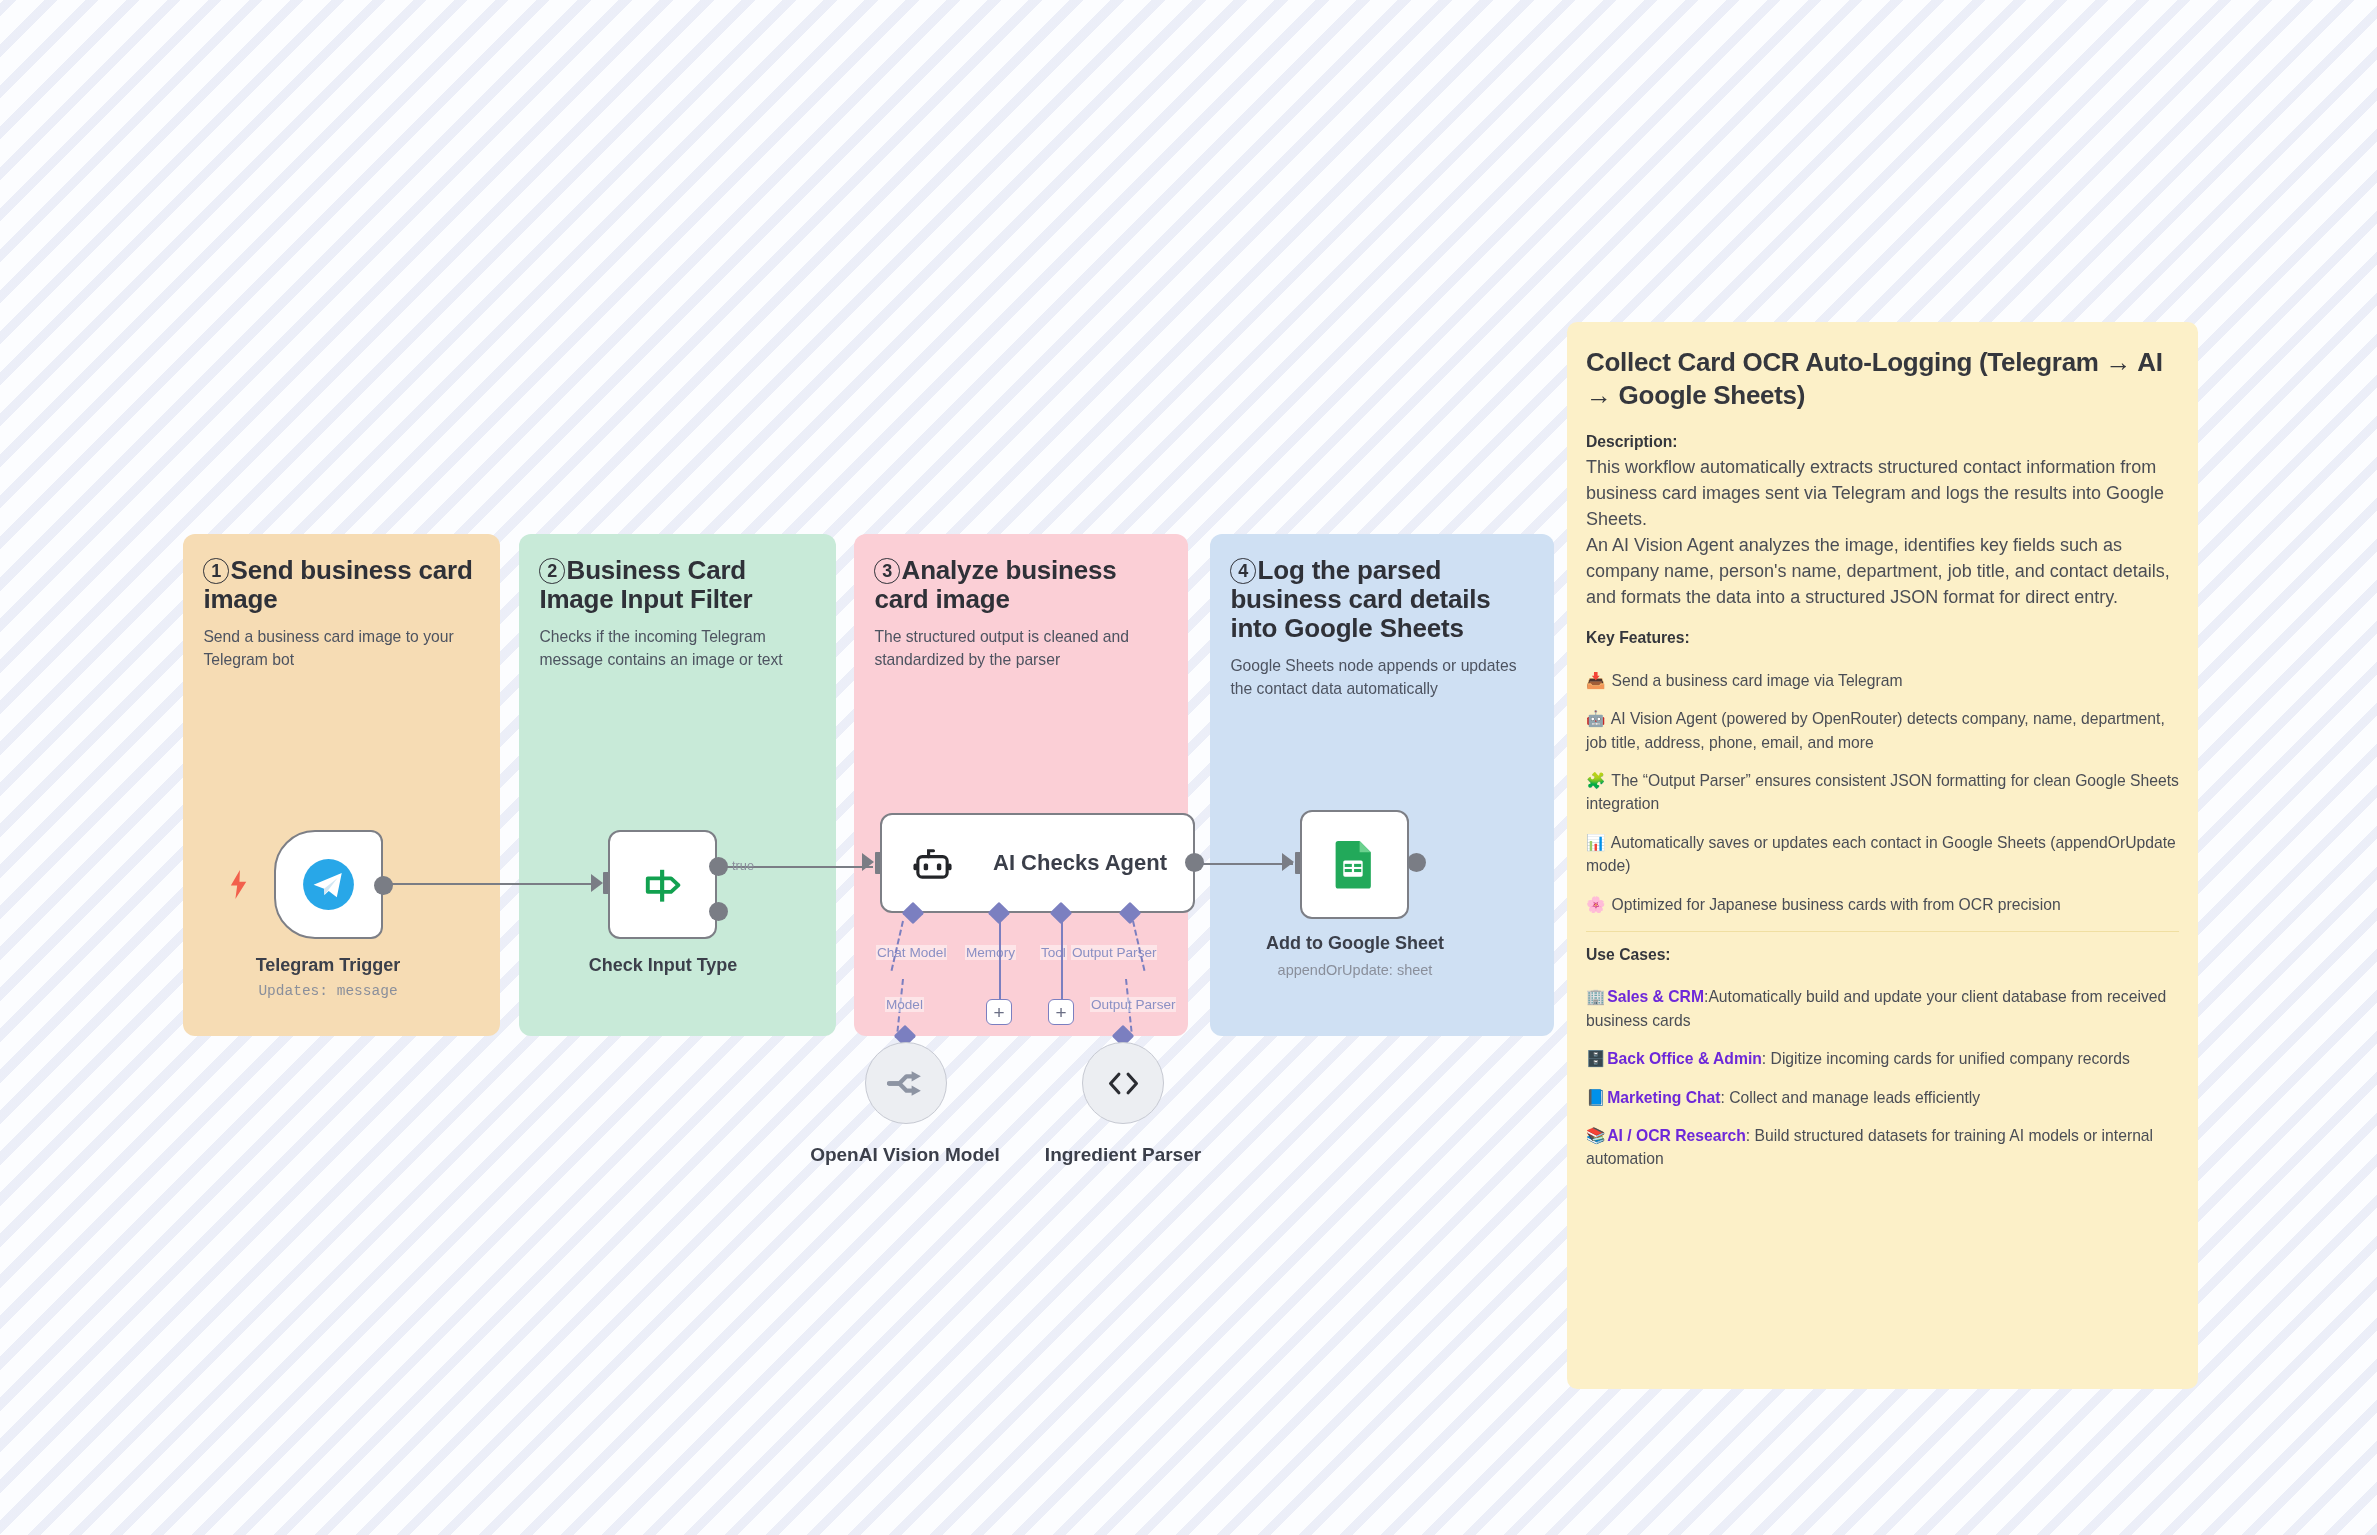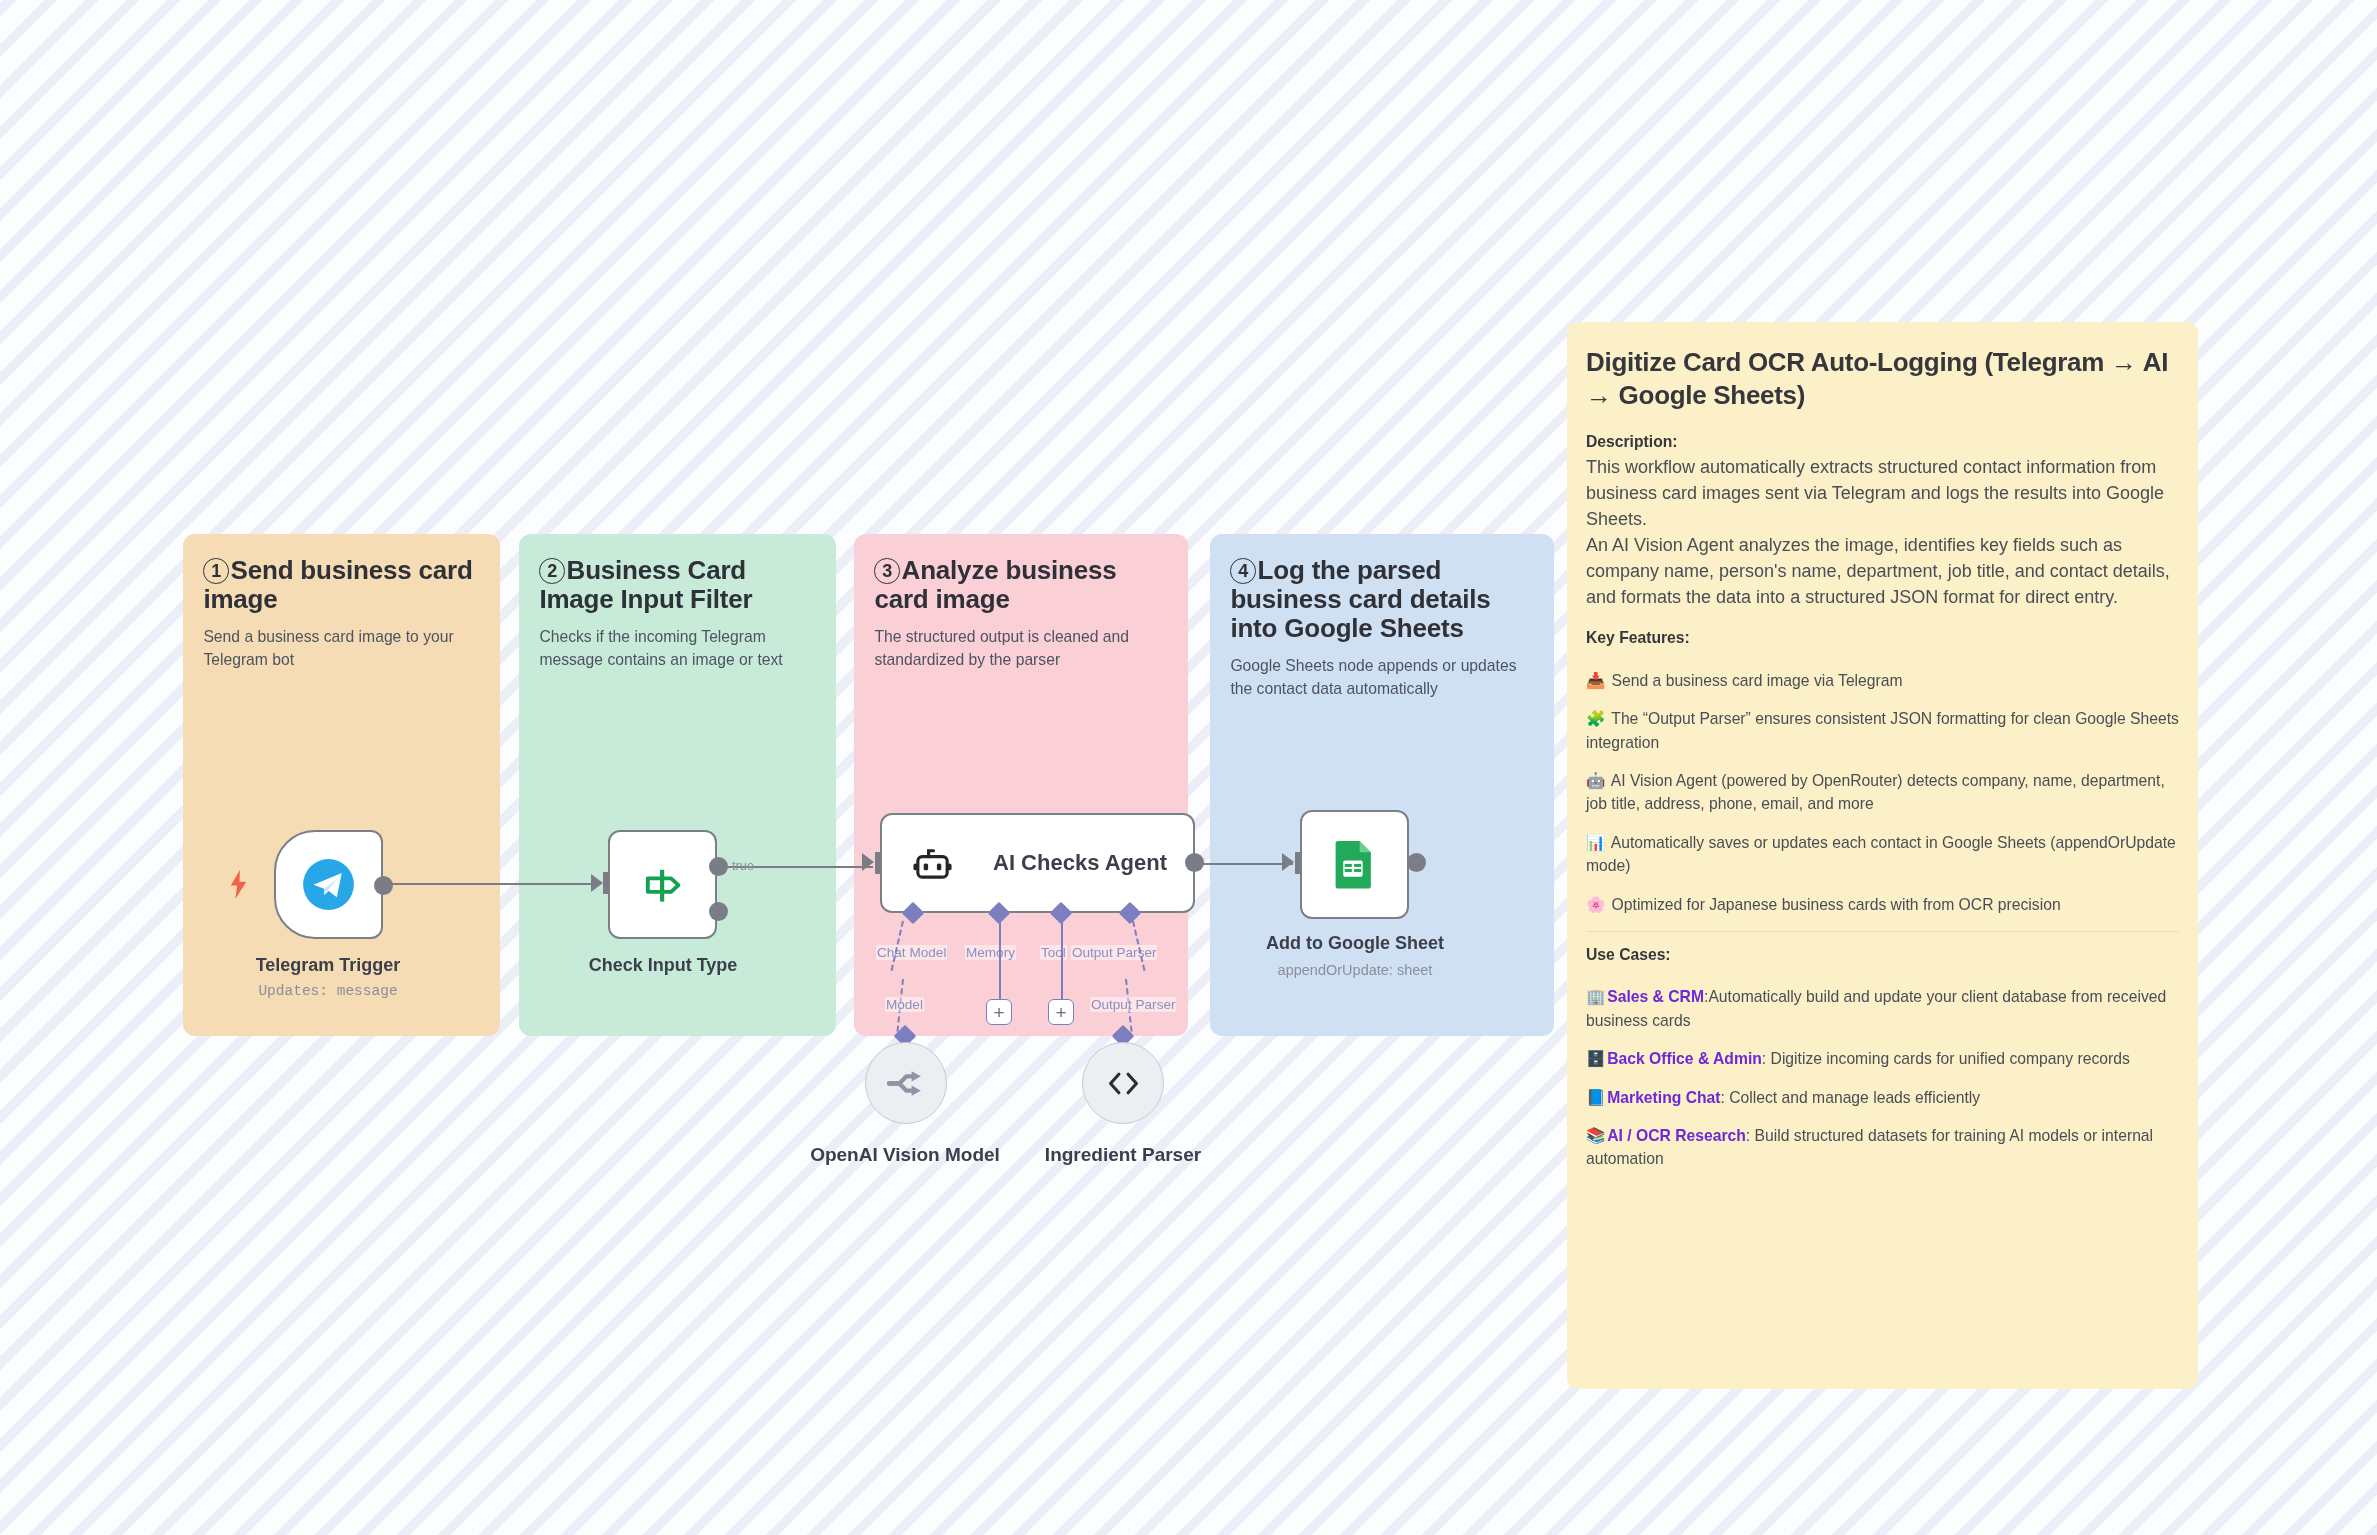--- a/index.html
+++ b/index.html
@@ -400,44 +400,44 @@
       <rect x="19.6" y="23.4" width="7" height="3" fill="#22a95a"></rect>
       <rect x="10.4" y="28.4" width="7" height="3" fill="#22a95a"></rect>
       <rect x="19.6" y="28.4" width="7" height="3" fill="#22a95a"></rect>
     </svg>
   </div>
   <div class="dot" style="left:1407px; top:853px;"></div>
   <div class="node-label" style="left:1355px; top:933px;">Add to Google Sheet</div>
   <div class="node-sublabel" style="left:1355px; top:962px;">appendOrUpdate: sheet</div>
 
   <div id="sticky-note">
-    <h1>Digitize Card OCR Auto-Logging (Telegram → AI → Google Sheets)</h1>
+    <h1>Collect Card OCR Auto-Logging (Telegram → AI → Google Sheets)</h1>
 
     <p class="sn-head">Description:</p>
     <p class="sn-para">This workflow automatically extracts structured contact information from business card images sent via Telegram and logs the results into Google Sheets.</p>
     <p class="sn-para">An AI Vision Agent analyzes the image, identifies key fields such as company name, person's name, department, job title, and contact details, and formats the data into a structured JSON format for direct entry.</p>
 
     <div class="sn-gap"></div>
 
     <p class="sn-head">Key Features:</p>
     <div class="sn-gap"></div>
 
     <p class="sn-item">
       <span class="sn-emoji">📥</span>
       <span>Send a business card image via Telegram</span>
     </p>
     <p class="sn-item">
+      <span class="sn-emoji">🤖</span>
+      <span>AI Vision Agent (powered by OpenRouter) detects company, name, department, job title, address, phone, email, and more</span>
+    </p>
+    <p class="sn-item">
       <span class="sn-emoji">🧩</span>
       <span>The “Output Parser” ensures consistent JSON formatting for clean Google Sheets integration</span>
     </p>
     <p class="sn-item">
-      <span class="sn-emoji">🤖</span>
-      <span>AI Vision Agent (powered by OpenRouter) detects company, name, department, job title, address, phone, email, and more</span>
-    </p>
-    <p class="sn-item">
       <span class="sn-emoji">📊</span>
       <span>Automatically saves or updates each contact in Google Sheets (appendOrUpdate mode)</span>
     </p>
     <p class="sn-item">
       <span class="sn-emoji">🌸</span>
       <span>Optimized for Japanese business cards with from OCR precision</span>
     </p>
 
     <hr class="sn-divider">
 

